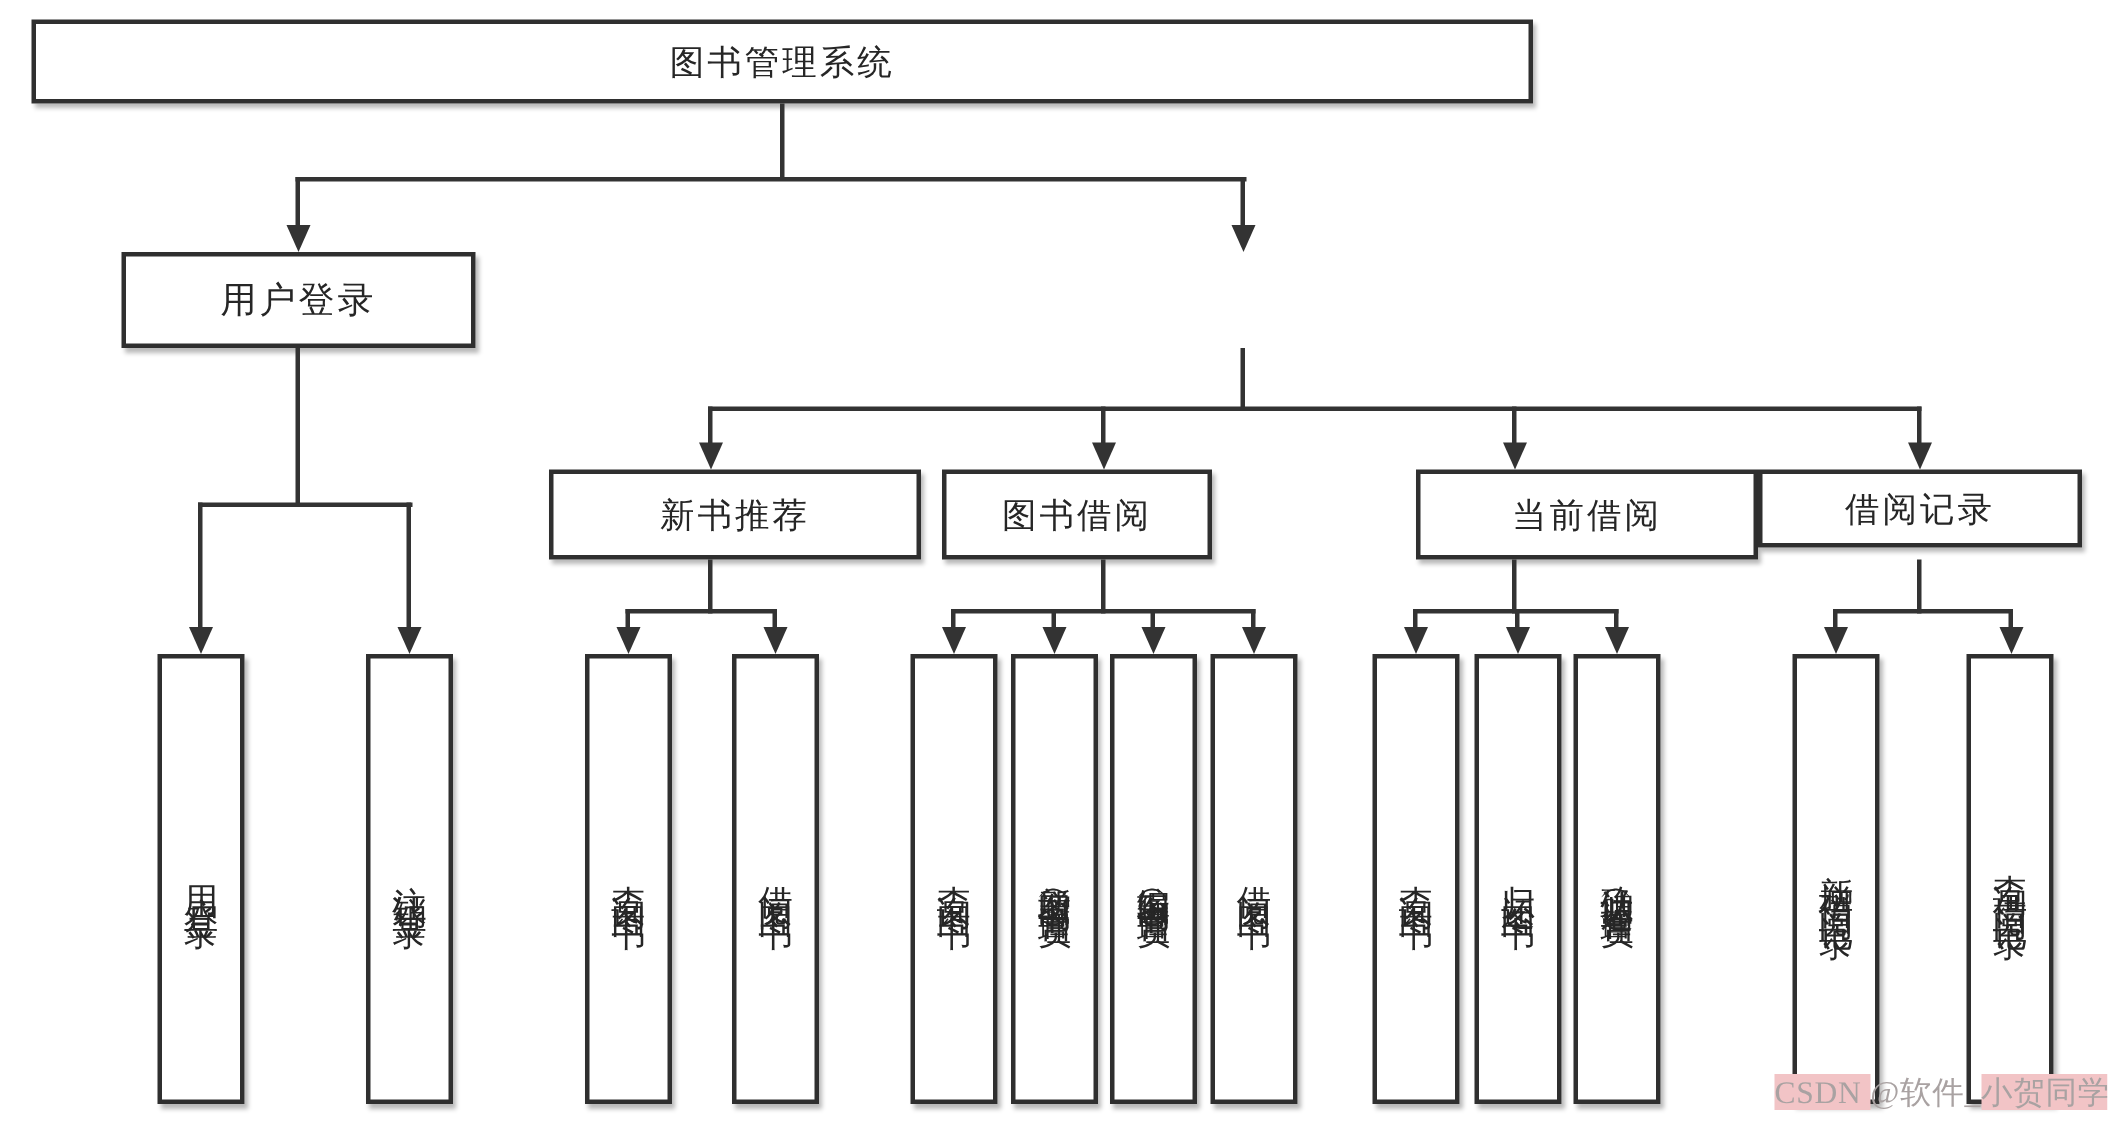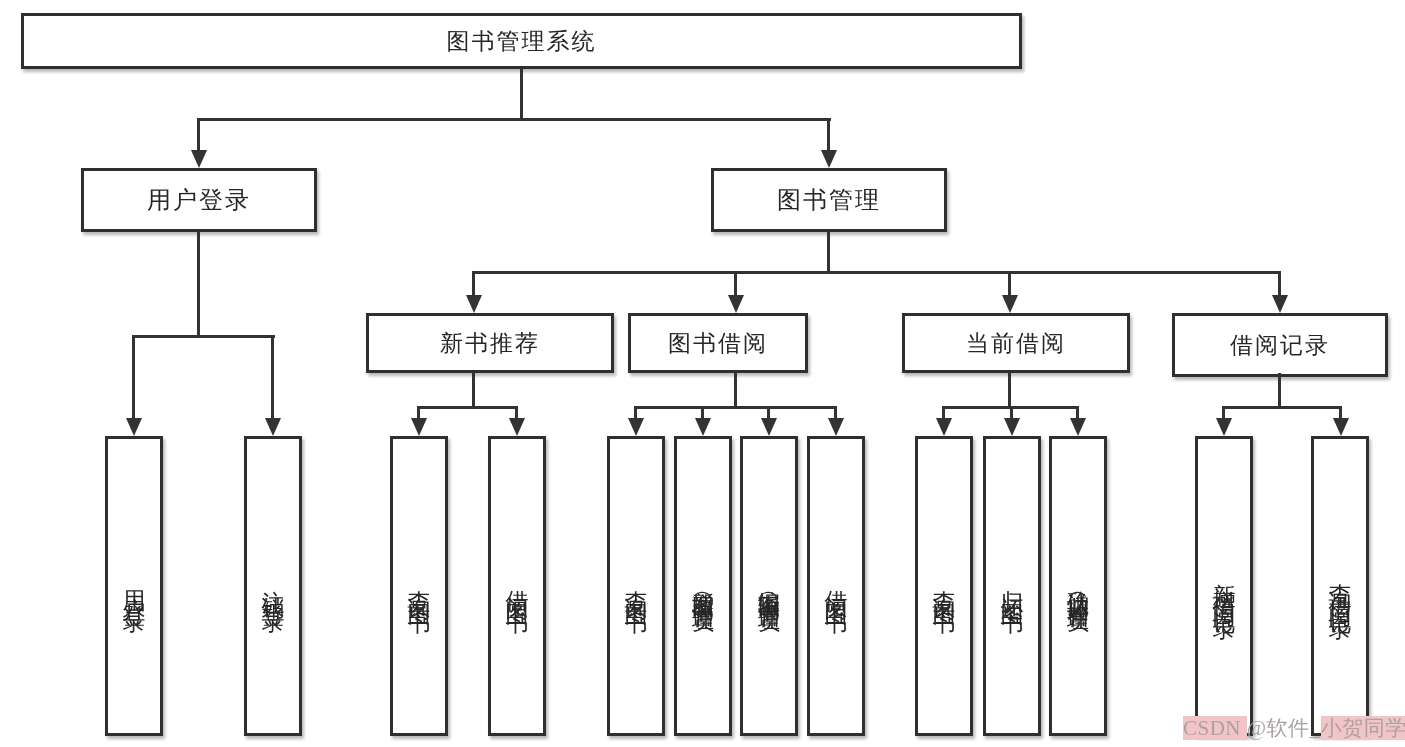--- a/index.html
+++ b/index.html
@@ -50,23 +50,20 @@
   <div class="vline" style="left:520px;top:69px;height:51px;"></div>
   <div class="hline" style="left:197px;top:118px;width:634px;"></div>
   <div class="vline" style="left:197px;top:118px;height:36px;"></div>
   <div class="ahead" style="left:191px;top:150px;"></div>
   <div class="vline" style="left:827px;top:118px;height:36px;"></div>
   <div class="ahead" style="left:821px;top:150px;"></div>
 
   <div class="node lv2" style="left:81px;top:168px;width:236px;height:64px;">
     <span>用户登录</span>
   </div>
-  <div class="node lv2" style="left:711px;top:168px;width:236px;height:64px;">
-    <span>图书管理</span>
-  </div>
 
   <div class="vline" style="left:197px;top:232px;height:106px;"></div>
   <div class="hline" style="left:132px;top:335px;width:143px;"></div>
   <div class="vline" style="left:132px;top:335px;height:85px;"></div>
   <div class="ahead" style="left:126px;top:418px;"></div>
   <div class="vline" style="left:271px;top:335px;height:85px;"></div>
   <div class="ahead" style="left:265px;top:418px;"></div>
 
   <div class="vline" style="left:827px;top:232px;height:42px;"></div>
   <div class="hline" style="left:472px;top:271px;width:809px;"></div>
@@ -78,24 +75,24 @@
   <div class="ahead" style="left:1002px;top:295px;"></div>
   <div class="vline" style="left:1278px;top:271px;height:26px;"></div>
   <div class="ahead" style="left:1272px;top:295px;"></div>
 
   <div class="node lv3" style="left:366px;top:313px;width:248px;height:60px;">
     <span>新书推荐</span>
   </div>
   <div class="node lv3" style="left:628px;top:313px;width:180px;height:60px;">
     <span>图书借阅</span>
   </div>
-  <div class="node lv3" style="left:902px;top:313px;width:228px;height:60px;">
+  <div class="node lv3" style="left:944px;top:313px;width:228px;height:60px;">
     <span>当前借阅</span>
   </div>
-  <div class="node lv3" style="left:1172px;top:313px;width:216px;height:64px;">
+  <div class="node lv3" style="left:1172px;top:313px;width:216px;height:52px;">
     <span>借阅记录</span>
   </div>
 
   <div class="vline" style="left:472px;top:373px;height:36px;"></div>
   <div class="hline" style="left:417px;top:406px;width:101px;"></div>
   <div class="vline" style="left:417px;top:406px;height:14px;"></div>
   <div class="ahead" style="left:411px;top:418px;"></div>
   <div class="vline" style="left:515px;top:406px;height:14px;"></div>
   <div class="ahead" style="left:509px;top:418px;"></div>
 

